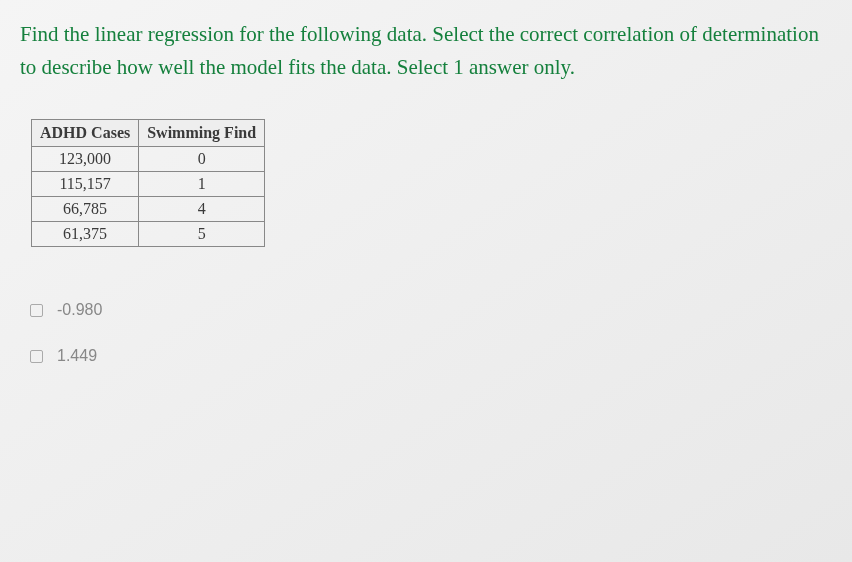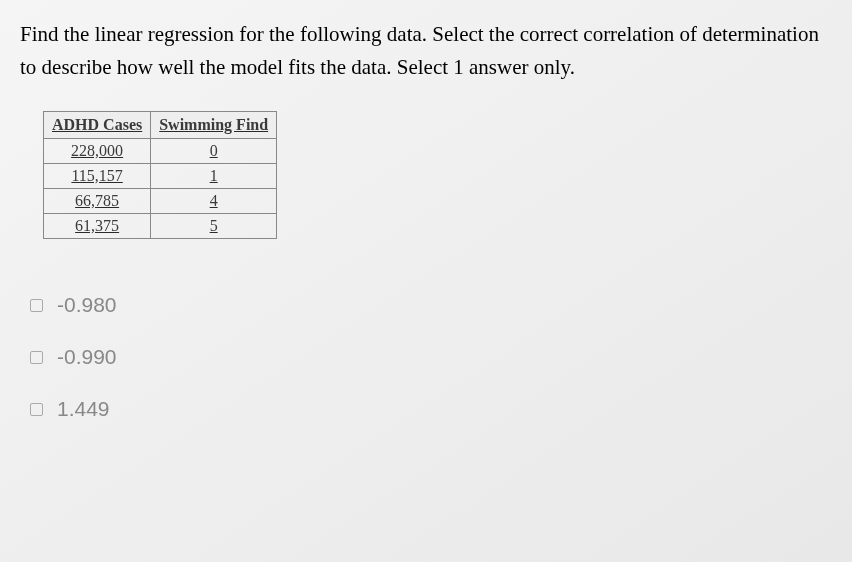--- a/index.html
+++ b/index.html
@@ -11,28 +11,27 @@
       font-family: Georgia, 'Times New Roman', serif;
       background: linear-gradient(to bottom right, #f5f5f5, #e8e8e8);
       width: 852px;
       height: 562px;
       padding: 18px 20px;
       color: #2a2a2a;
     }
     .question-text {
       font-size: 21px;
       line-height: 1.55;
-      color: #000000;
-      margin-bottom: 28px;
+      color: #15803d;
+      margin-bottom: 36px;
     }
     .data-table {
       border-collapse: collapse;
-      margin-left: 23px;
+      margin-left: 11px;
       margin-bottom: 40px;
-      text-decoration: underline;
     }
     .data-table th,
     .data-table td {
       border: 1px solid #888;
       padding: 3px 10px;
       font-size: 16px;
       text-align: center;
       color: #3a3a3a;
     }
     .data-table th {
@@ -47,21 +46,21 @@
       min-width: 110px;
     }
     .answers {
       margin-left: 10px;
     }
     .answer-option {
       display: flex;
       align-items: center;
       padding: 14px 0;
       color: #888;
-      font-size: 21px;
+      font-size: 16px;
       font-family: Arial, sans-serif;
     }
     .checkbox {
       width: 13px;
       height: 13px;
       border: 1.5px solid #aaa;
       border-radius: 2px;
       margin-right: 14px;
       background: transparent;
       cursor: pointer;
@@ -74,21 +73,21 @@
 
 <table class="data-table">
   <thead>
     <tr>
       <th>ADHD Cases</th>
       <th>Swimming Find</th>
     </tr>
   </thead>
   <tbody>
     <tr>
-      <td>228,000</td>
+      <td>123,000</td>
       <td>0</td>
     </tr>
     <tr>
       <td>115,157</td>
       <td>1</td>
     </tr>
     <tr>
       <td>66,785</td>
       <td>4</td>
     </tr>
@@ -99,19 +98,15 @@
   </tbody>
 </table>
 
 <div class="answers">
   <div class="answer-option">
     <span class="checkbox"></span>
     <span>-0.980</span>
   </div>
   <div class="answer-option">
     <span class="checkbox"></span>
-    <span>-0.990</span>
-  </div>
-  <div class="answer-option">
-    <span class="checkbox"></span>
     <span>1.449</span>
   </div>
 </div>
 
 </body></html>

